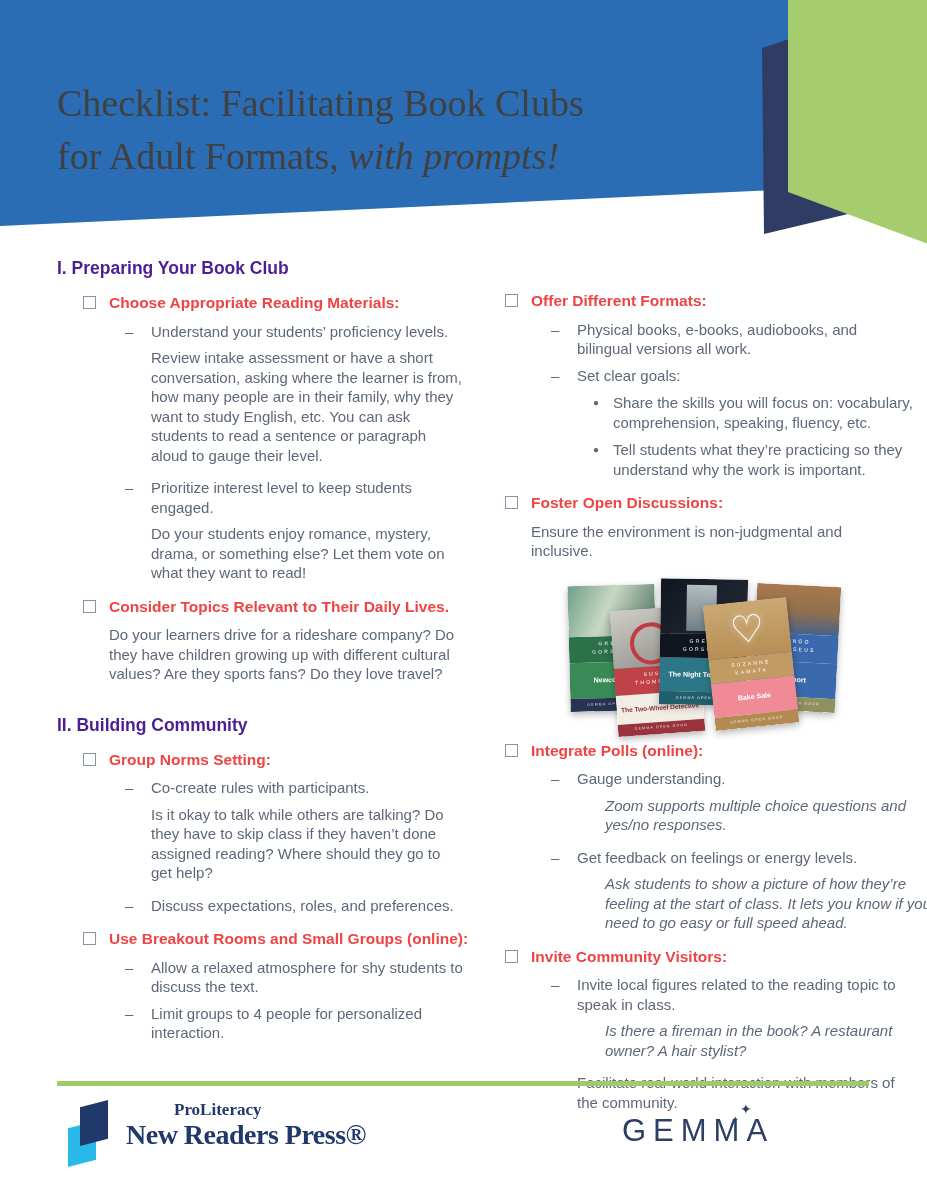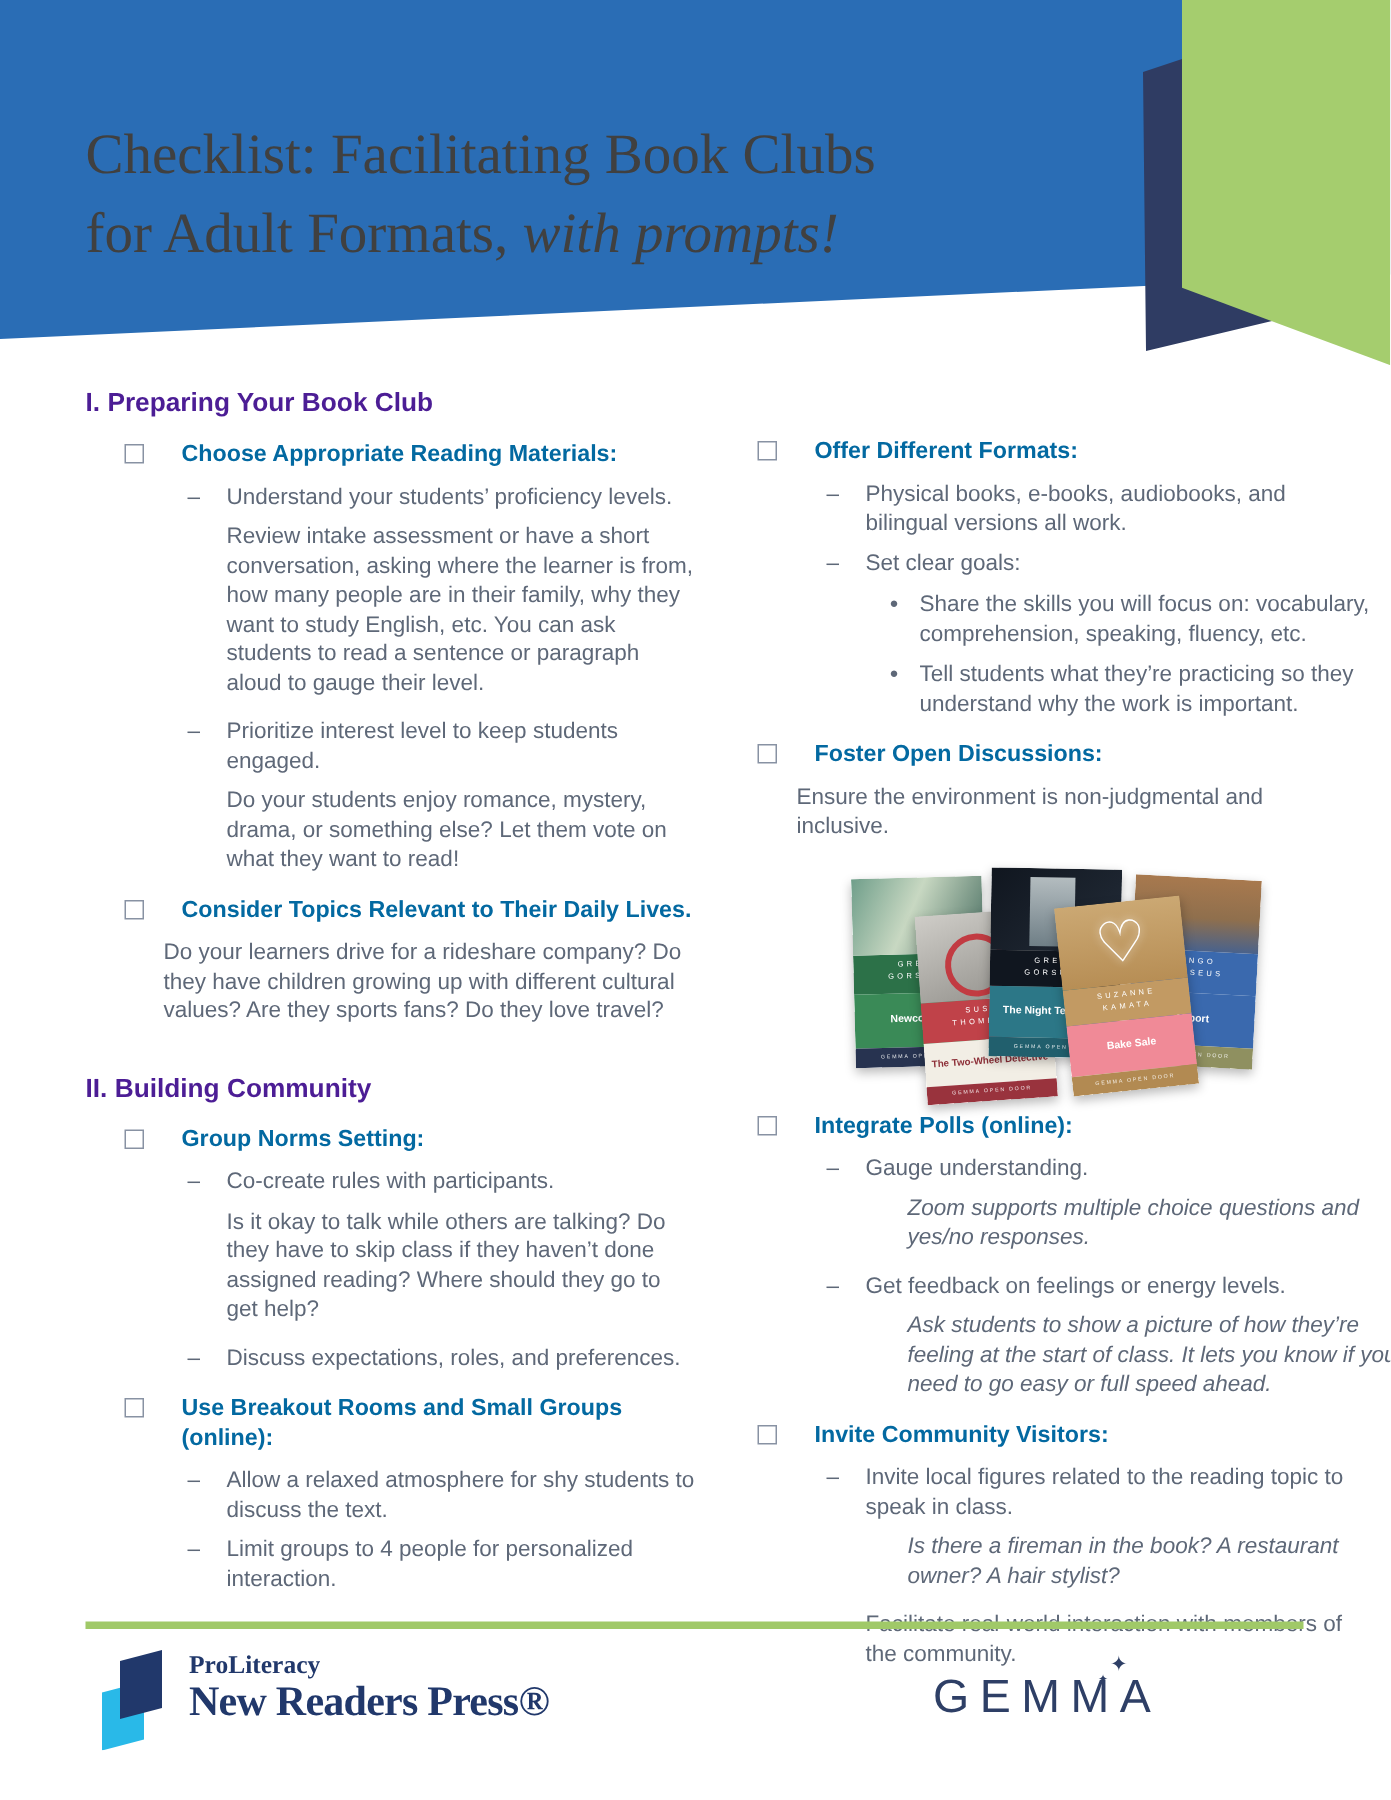--- a/index.html
+++ b/index.html
@@ -20,21 +20,21 @@
   
   .col{position:absolute;top:247px;font-size:15px;line-height:19.5px;}
   .col-left{left:57px;width:412px;padding-top:10px;}
   .col-right{left:505px;width:415px;padding-top:30px;}
   .section-heading{color:#4c1d95;font-size:17.5px;line-height:22px;font-weight:bold;margin:0 0 14px 0;}
   .section-heading.second{margin-top:30px;}
 
   .check-item{display:flex;margin:14px 0 9px 26px;}
   .col-right .check-item{margin-left:0;}
   .checkbox{flex:0 0 auto;width:11px;height:11px;border:1.3px solid #8892a3;margin:3px 13px 0 0;background:#fff;}
-  .check-label{font-weight:bold;color:#0369a1;font-size:15.5px;margin-left:12px;}
+  .check-label{font-weight:bold;color:#ef4444;font-size:15.5px;}
 
   .dash-row{display:flex;margin:7px 0 7px 68px;}
   .col-right .dash-row{margin-left:46px;}
   .dash{flex:0 0 auto;width:14px;margin-right:12px;color:#5e6878;}
   .dash-text{width:318px;}
   .col-right .dash-text{width:332px;}
 
   .dash-note{margin:5px 0 13px 94px;width:312px;}
   .col-right .dash-note{margin-left:100px;width:330px;font-style:italic;}
   .top-note{margin:4px 0 13px 52px;width:360px;}
@@ -94,21 +94,21 @@
 
   
   .divider{position:absolute;left:57px;top:1081px;width:812px;height:5px;background:#a0c968;}
   .nrp{position:absolute;left:68px;top:1100px;display:flex;align-items:flex-start;}
   .nrp-icon{position:relative;width:46px;height:64px;margin-right:12px;}
   .nrp-navy{position:absolute;left:12px;top:0;width:28px;height:46px;background:#21386b;
             clip-path:polygon(0 16%,100% 0,100% 84%,0 100%);}
   .nrp-cyan{position:absolute;left:0;top:21px;width:28px;height:46px;background:#29b9e8;
             clip-path:polygon(0 16%,100% 0,100% 84%,0 100%);}
   .nrp-text{color:#21386b;}
-  .nrp-small{font-family:"Liberation Serif",serif;font-weight:bold;font-size:17px;line-height:19px;}
+  .nrp-small{font-family:"Liberation Serif",serif;font-weight:bold;font-size:17px;line-height:19px;margin-left:48px;}
   .nrp-big{font-family:"Liberation Serif",serif;font-weight:bold;font-size:28px;line-height:32px;letter-spacing:-0.5px;}
   .gemma{position:absolute;left:622px;top:1114px;color:#2e3f66;}
   .gemma-word{font-size:31px;letter-spacing:7px;line-height:34px;}
   .gemma-star-big{position:absolute;left:118px;top:-13px;font-size:14px;}
   .gemma-star-small{position:absolute;left:110px;top:1px;font-size:8px;}
 </style>
 </head>
 <body>
 
 <div class="page">

